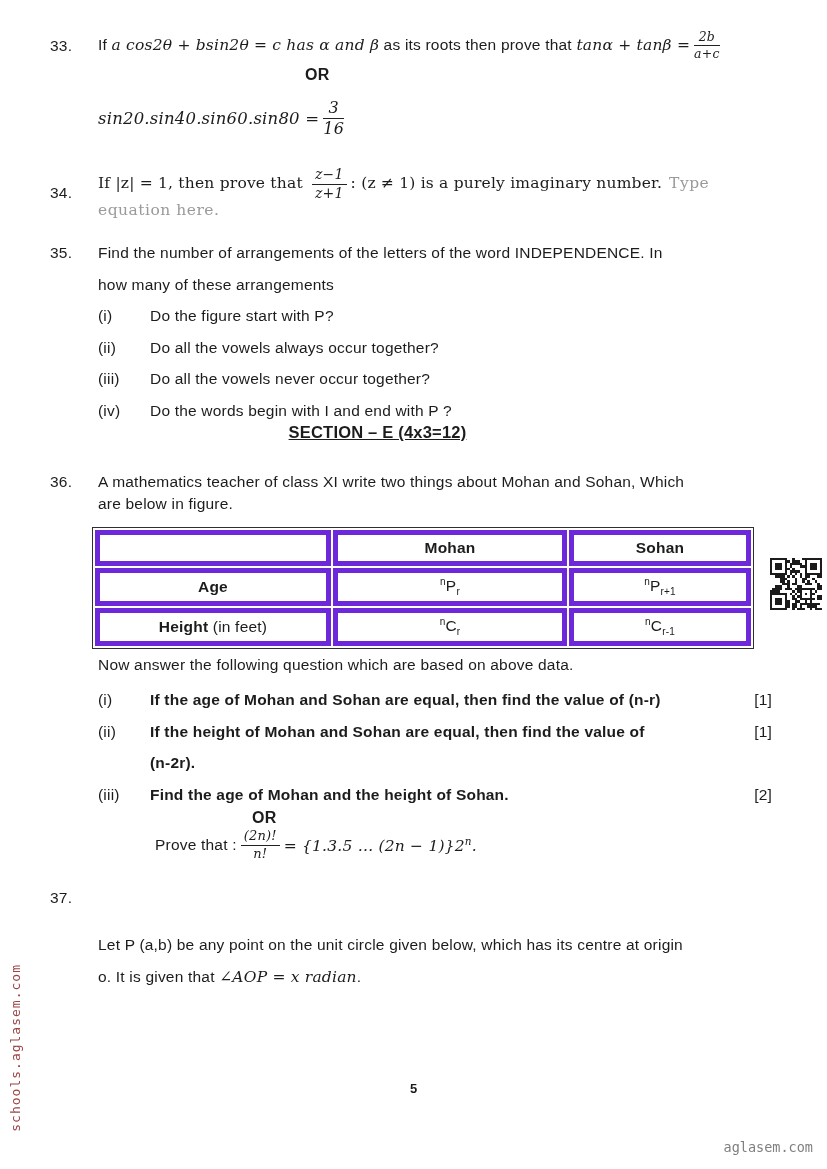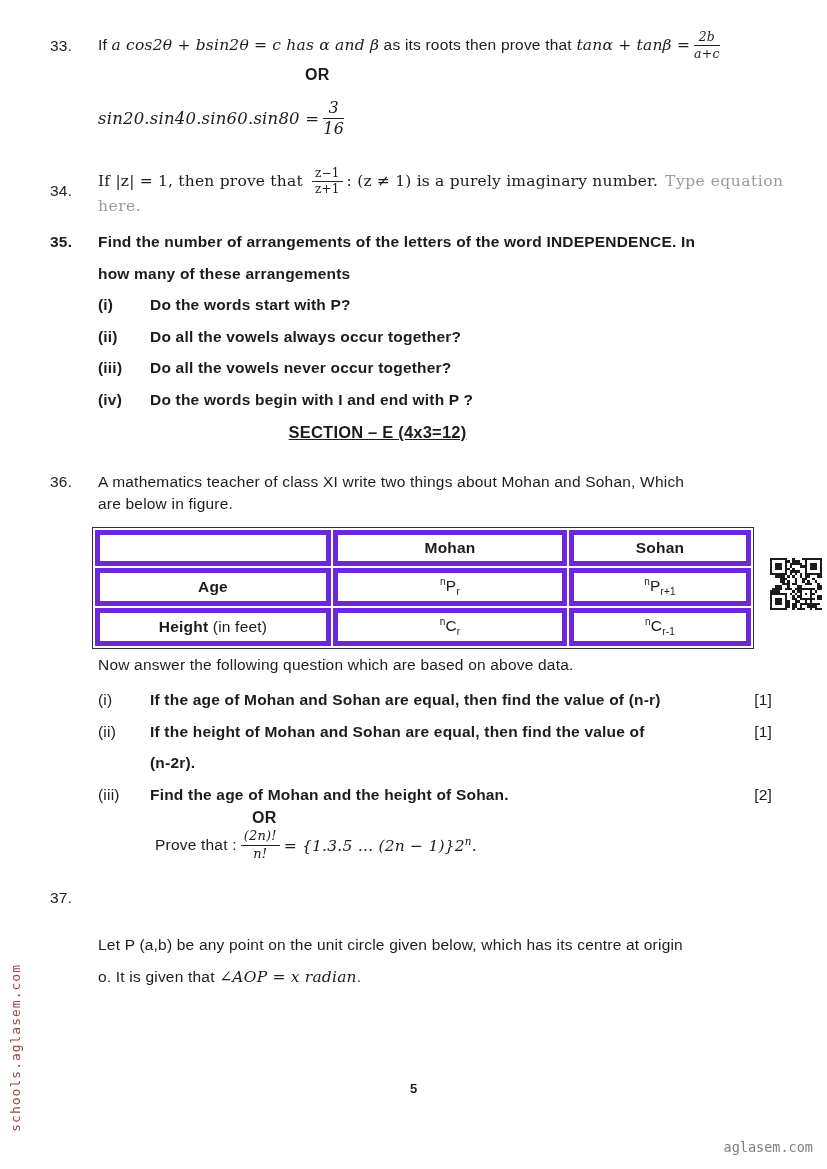--- a/index.html
+++ b/index.html
@@ -57,31 +57,31 @@
   <div class="abs" style="top:99px;left:98px;display:flex;align-items:center;">
     <span class="math" style="font-size:16.5px;font-style:italic;">sin20.sin40.sin60.sin80 =</span>
     <span class="frac math" style="font-size:16px;">
         <span class="fnum">3</span>
         <span class="fden">16</span>
       </span>
   </div>
 
   <div class="abs qrow center" style="top:167px;left:50px;width:737px;">
     <span class="qnum">34.</span>
-    <div class="serif"><span>If |z| = 1, then prove that </span><span class="frac" style="font-size:12px;"><span class="fnum">z−1</span><span class="fden">z+1</span></span><span>: (z ≠ 1) is a purely imaginary number.</span><span class="placeholder">Type equation here.</span></div>
+    <div class="serif"><span>If |z| = 1, then prove that </span><span class="frac" style="font-size:14px;font-style:italic;"><span class="fnum">z−1</span><span class="fden">z+1</span></span><span>: (z ≠ 1) is a purely imaginary number.</span><span class="placeholder">Type equation here.</span></div>
   </div>
 
-  <div class="abs qrow" style="top:226px;left:50px;width:737px;font-weight:bold;">
+  <div class="abs qrow" style="top:237px;left:50px;width:737px;">
     <span class="qnum lh15">35.</span>
     <div class="lh15" style="width:689px;">
       <div>Find the number of arrangements of the letters of the word INDEPENDENCE. In</div>
       <div>how many of these arrangements</div>
       <div class="itemrow">
         <span class="itemlabel">(i)</span>
-        <span>Do the words start with P?</span>
+        <span>Do the figure start with P?</span>
       </div>
       <div class="itemrow">
         <span class="itemlabel">(ii)</span>
         <span>Do all the vowels always occur together?</span>
       </div>
       <div class="itemrow">
         <span class="itemlabel">(iii)</span>
         <span>Do all the vowels never occur together?</span>
       </div>
       <div class="itemrow">

